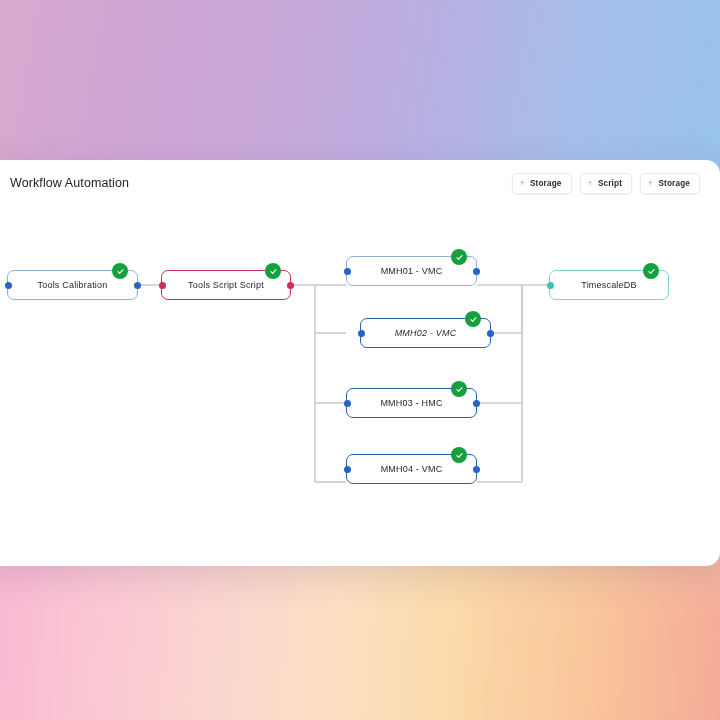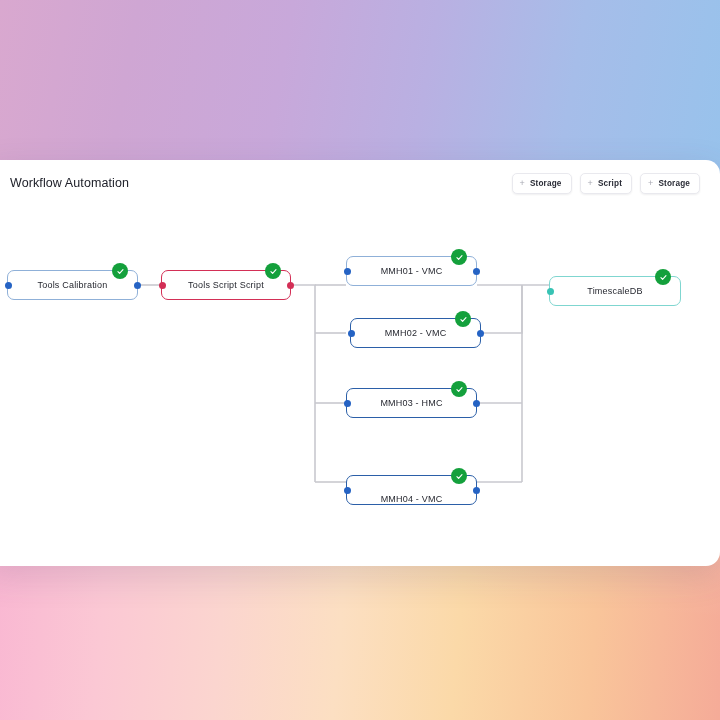--- a/index.html
+++ b/index.html
@@ -256,21 +256,21 @@
         <span class="port left blue"></span>
         <span class="port right blue"></span>
         <span class="badge">
           <svg width="9" height="9" viewBox="0 0 12 12">
             <path d="M2.6 6.2 L4.8 8.4 L9.3 3.6" fill="none" stroke="#ffffff" stroke-width="1.5" stroke-linecap="round" stroke-linejoin="round"></path>
           </svg>
         </span>
         <span>MMH01 -  VMC</span>
       </div>
 
-      <div class="node blue" style="left:364px; top:102px; width:131px;">
+      <div class="node blue" style="left:374px; top:102px; width:131px;font-style:italic;">
         <span class="port left blue"></span>
         <span class="port right blue"></span>
         <span class="badge">
           <svg width="9" height="9" viewBox="0 0 12 12">
             <path d="M2.6 6.2 L4.8 8.4 L9.3 3.6" fill="none" stroke="#ffffff" stroke-width="1.5" stroke-linecap="round" stroke-linejoin="round"></path>
           </svg>
         </span>
         <span>MMH02 -  VMC</span>
       </div>
 
@@ -278,32 +278,32 @@
         <span class="port left blue"></span>
         <span class="port right blue"></span>
         <span class="badge">
           <svg width="9" height="9" viewBox="0 0 12 12">
             <path d="M2.6 6.2 L4.8 8.4 L9.3 3.6" fill="none" stroke="#ffffff" stroke-width="1.5" stroke-linecap="round" stroke-linejoin="round"></path>
           </svg>
         </span>
         <span>MMH03 -  HMC</span>
       </div>
 
-      <div class="node blue" style="left:360px; top:259px; width:131px;align-items:flex-end;">
+      <div class="node blue" style="left:360px; top:238px; width:131px;">
         <span class="port left blue"></span>
         <span class="port right blue"></span>
         <span class="badge">
           <svg width="9" height="9" viewBox="0 0 12 12">
             <path d="M2.6 6.2 L4.8 8.4 L9.3 3.6" fill="none" stroke="#ffffff" stroke-width="1.5" stroke-linecap="round" stroke-linejoin="round"></path>
           </svg>
         </span>
         <span>MMH04 -  VMC</span>
       </div>
 
-      <div class="node teal" style="left:563px; top:60px; width:132px;">
+      <div class="node teal" style="left:563px; top:54px; width:120px;">
         <span class="port left teal"></span>
         <span class="badge">
           <svg width="9" height="9" viewBox="0 0 12 12">
             <path d="M2.6 6.2 L4.8 8.4 L9.3 3.6" fill="none" stroke="#ffffff" stroke-width="1.5" stroke-linecap="round" stroke-linejoin="round"></path>
           </svg>
         </span>
         <span>TimescaleDB</span>
       </div>
 
     </div>

